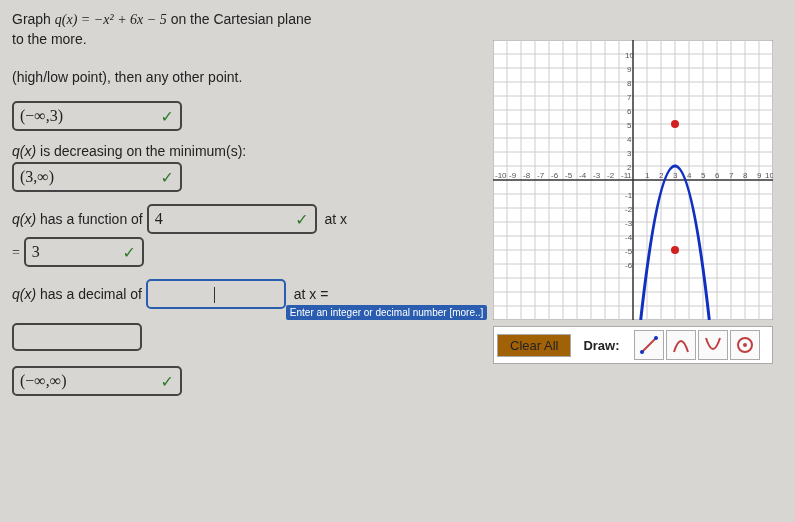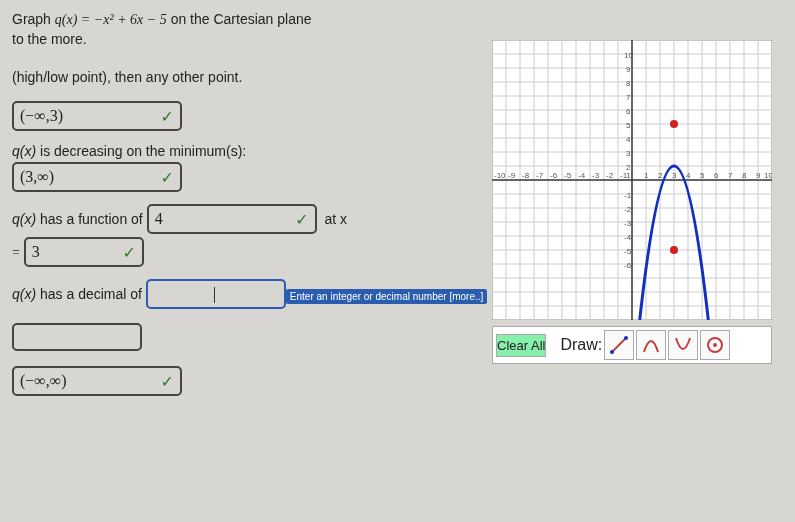--- a/index.html
+++ b/index.html
@@ -7,21 +7,21 @@
     width: 795px;
     height: 522px;
     background: #d8d6d2;
     font-family: Arial, sans-serif;
     font-size: 14px;
     color: #222;
     padding: 10px 12px;
     position: relative;
     overflow: hidden;
   }
-  .main { display: flex; }
+  .main { display: flex; justify-content: space-between; }
   .left { width: 480px; }
   .right { width: 290px; padding-top: 30px; }
   .prompt { line-height: 1.35; margin-bottom: 14px; }
   .math { font-style: italic; }
   .part { margin-bottom: 12px; }
   .line { margin-bottom: 3px; }
   .inputwrap { position: relative; display: inline-block; }
   .ans {
     border: 2px solid #444;
     border-radius: 5px;
@@ -40,21 +40,21 @@
     position: absolute;
     right: 6px;
     top: 50%;
     transform: translateY(-50%);
     color: #2a7a2a;
     font-size: 16px;
   }
   .tip {
     position: absolute;
     left: 140px;
-    top: 10px;
+    top: 26px;
     background: #2a5db0;
     color: #fff;
     font-size: 10px;
     padding: 2px 4px;
     border-radius: 2px;
     white-space: nowrap;
     z-index: 5;
   }
   .eq { font-family: 'Times New Roman', serif; }
   .atx { margin-left: 4px; }
@@ -63,27 +63,27 @@
     margin-top: 6px;
     display: flex;
     align-items: center;
     border: 1px solid #aaa;
     background: #fff;
     padding: 3px;
     width: 280px;
   }
   .drawbar .btn {
     border: 1px solid #aaa;
-    padding: 3px 0;
+    padding: 3px 12px;
     font-size: 13px;
-    margin-right: 14px;
-    background: #86efac;
+    margin-right: 0;
+    background: #a16207;
     cursor: pointer;
   }
-  .drawbar .lbl { font-size: 16px; margin: 0 0; }
+  .drawbar .lbl { font-size: 13px; margin: 0 12px; font-weight: bold; }
   .iconb {
     width: 30px; height: 30px;
     border: 1px solid #aaa;
     margin-left: 2px;
     display: flex;
     align-items: center;
     justify-content: center;
     background: #fafafa;
   }
   .cursor-caret { border-right: 1px solid #333; height: 16px; display: inline-block; vertical-align: middle; margin-left: 60px;}

